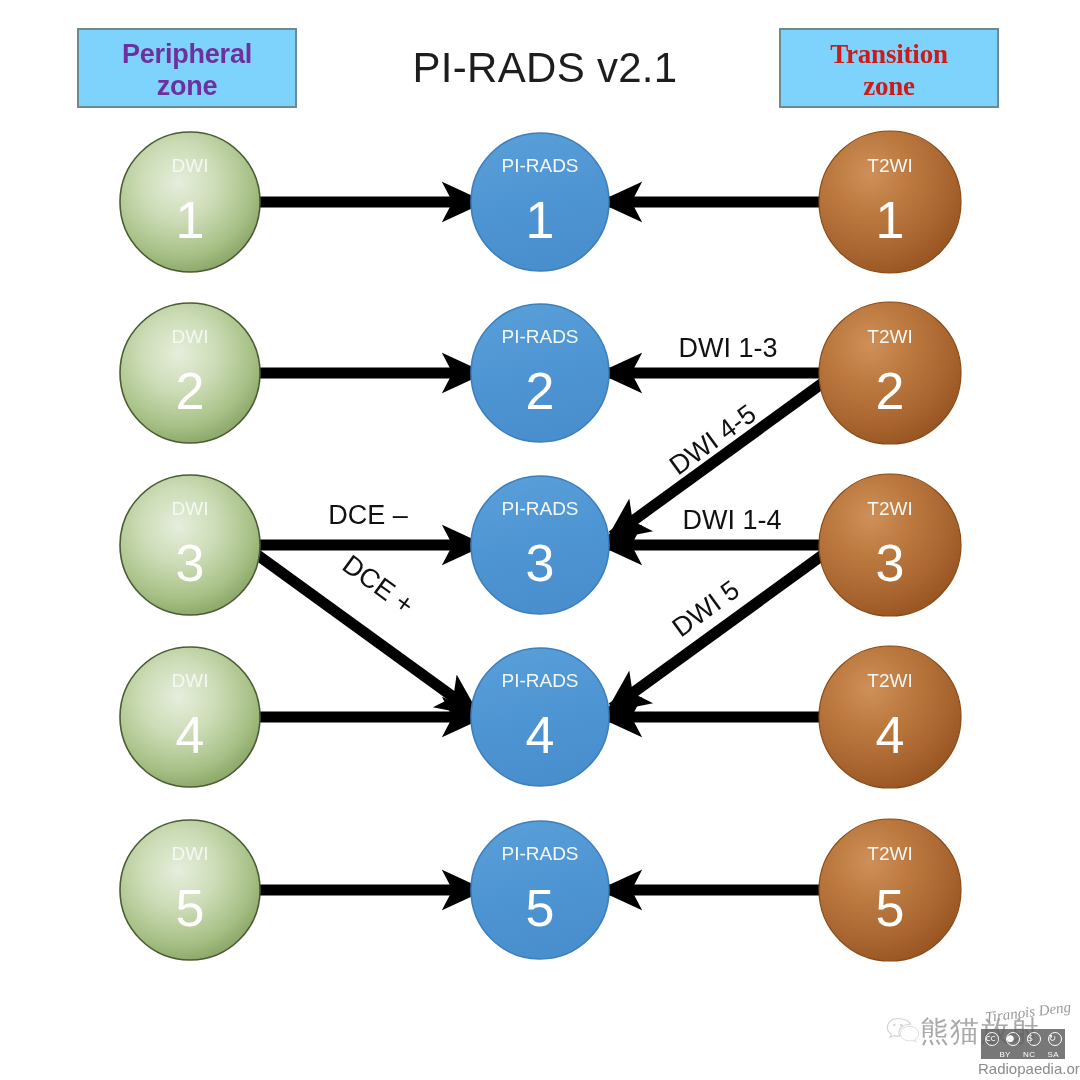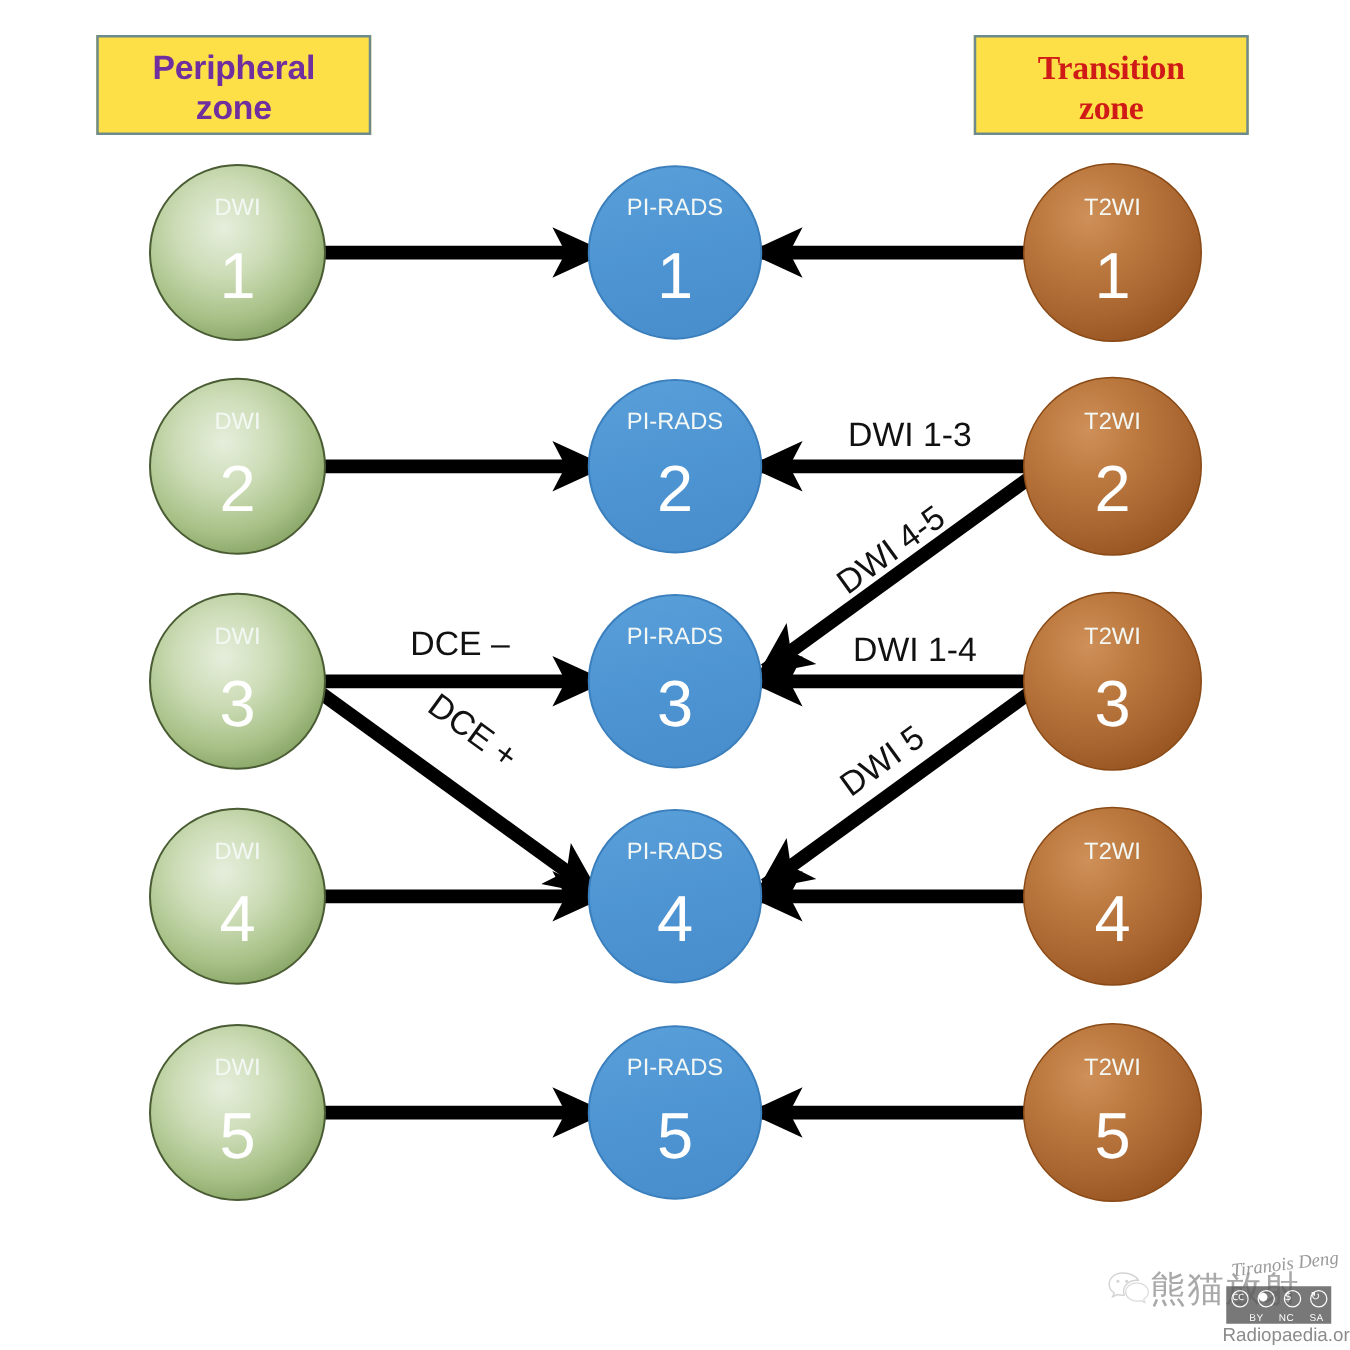--- a/index.html
+++ b/index.html
@@ -13,21 +13,21 @@
     height: 1080px;
     background: #ffffff;
     font-family: "Liberation Sans", sans-serif;
     overflow: hidden;
   }
   
   .zone-box {
     position: absolute;
     box-sizing: border-box;
     border: 2px solid #6d8a8c;
-    background: #fde047;
+    background: #7dd3fc;
     text-align: center;
     font-weight: bold;
     font-size: 27px;
     line-height: 32px;
     padding-top: 8px;
     letter-spacing: -0.2px;
   }
   #zone-left  { left: 77px;  top: 28px; width: 220px; height: 80px; color: #6f2f9f; }
   #zone-right { left: 779px; top: 28px; width: 220px; height: 80px; color: #d01a17; font-family: Liberation Serif, serif; }
   .zone-box span { display: block; }
@@ -145,20 +145,21 @@
   <div class="zone-box" id="zone-left">
     <span>Peripheral</span>
     <span>zone</span>
   </div>
 
   <div class="zone-box" id="zone-right">
     <span>Transition</span>
     <span>zone</span>
   </div>
 
+  <div id="page-title">PI-RADS v2.1</div>
 
   <svg id="canvas" viewBox="0 0 1080 1080">
     <defs>
       <radialGradient id="gradGreen" cx="42%" cy="36%" r="72%">
         <stop offset="0%" stop-color="#e6eedc"></stop>
         <stop offset="38%" stop-color="#ccdcb6"></stop>
         <stop offset="72%" stop-color="#a8c187"></stop>
         <stop offset="100%" stop-color="#7f9c5c"></stop>
       </radialGradient>
       <radialGradient id="gradBrown" cx="36%" cy="30%" r="78%">

